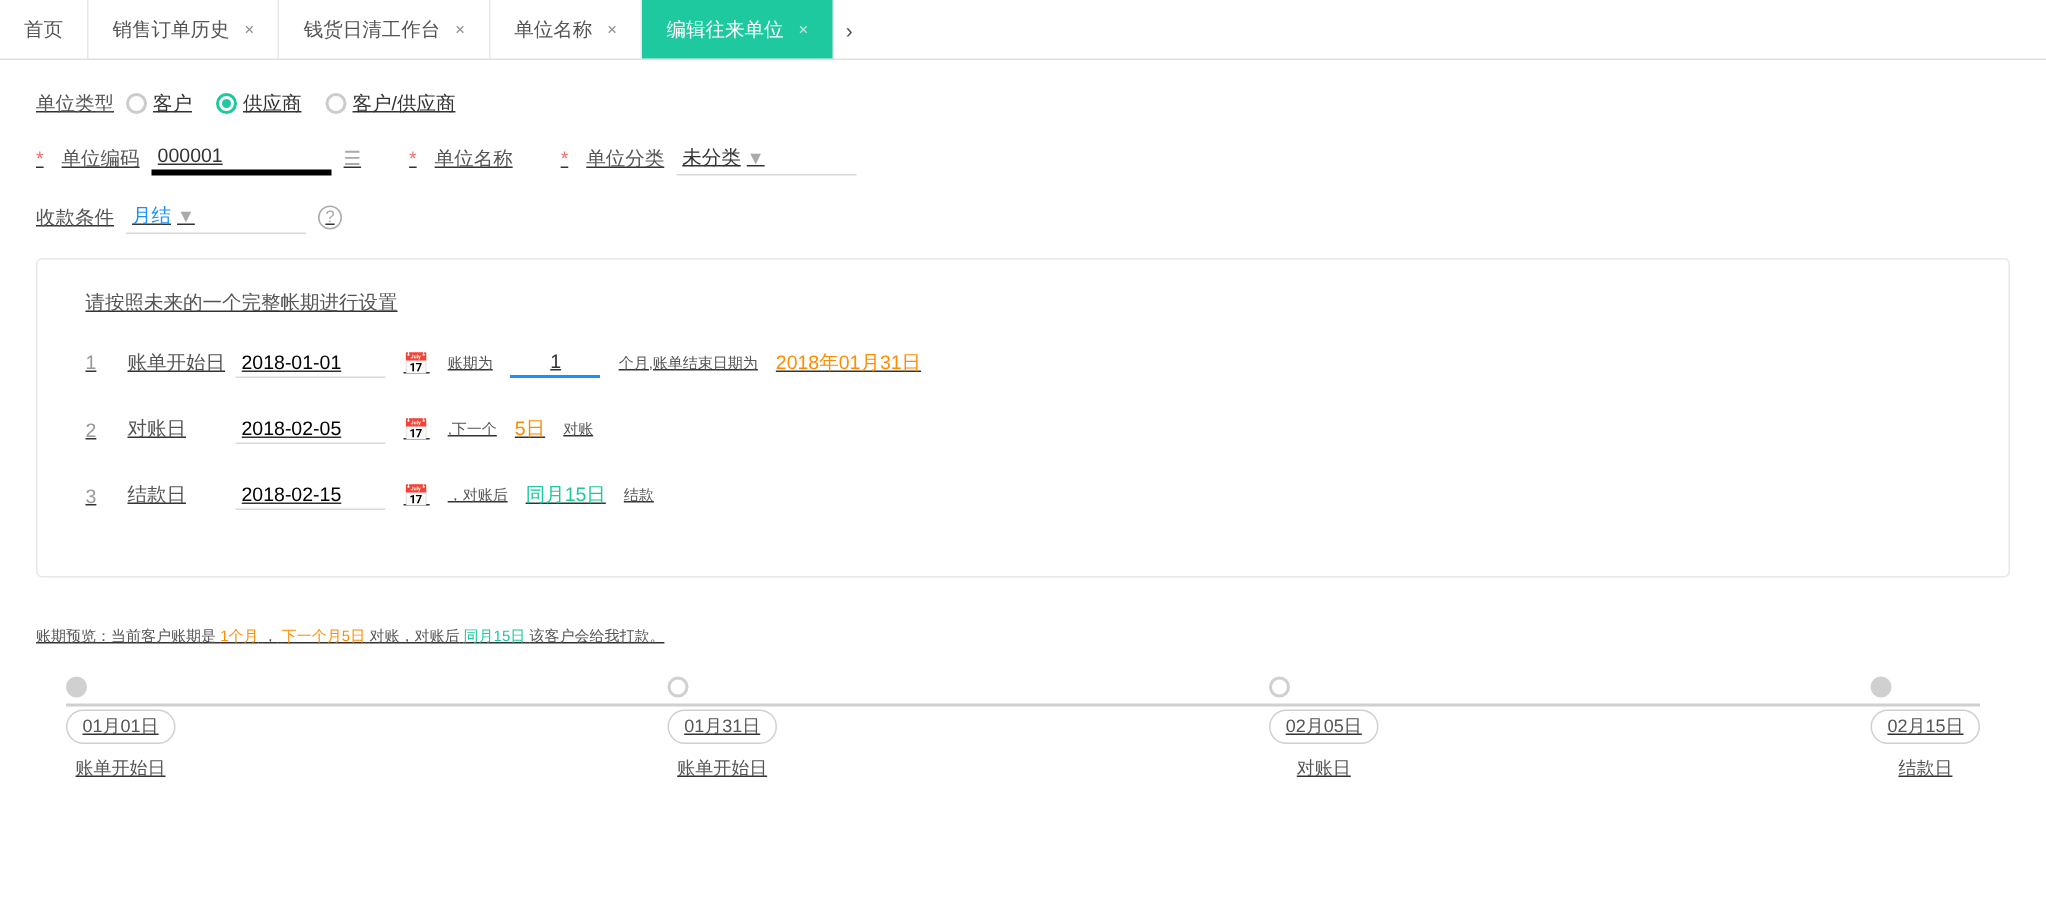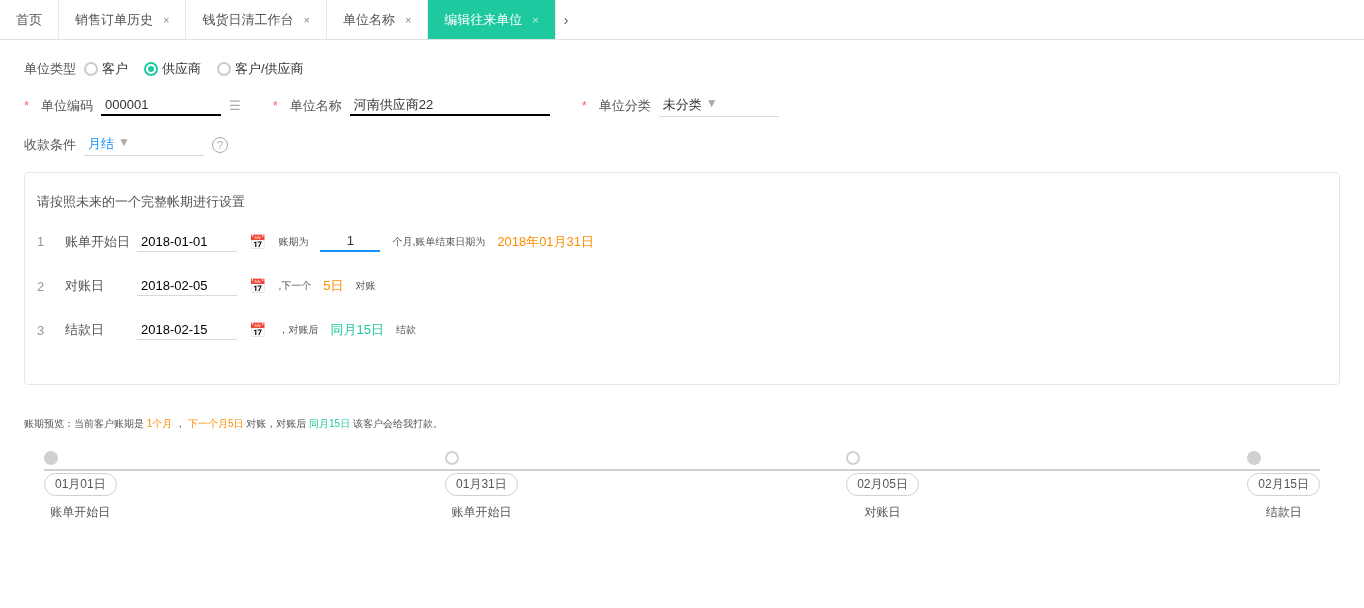--- a/index.html
+++ b/index.html
@@ -35,20 +35,21 @@
       opacity: 0.7;
       cursor: pointer;
       margin-left: 4px;
     }
 
     
     .main-content {
       background: #fff;
       padding: 20px 24px;
       min-height: calc(100vh - 40px);
+      text-decoration: underline;
     }
 
     
     .form-row {
       display: flex;
       align-items: center;
       margin-bottom: 16px;
       gap: 32px;
     }
     .form-field {
@@ -89,37 +90,37 @@
     }
     .radio-circle.checked::after {
       content: '';
       width: 6px;
       height: 6px;
       border-radius: 50%;
       background: #1ec9a0;
     }
     .form-input {
       border: none;
-      border-bottom: 2px solid #000000;
+      border-bottom: 4px solid #000000;
       outline: none;
       padding: 2px 4px;
       font-size: 13px;
       color: #333;
       width: 120px;
     }
     .input-wide {
       width: 200px;
     }
     .input-icon {
       color: #aaa;
       cursor: pointer;
     }
     .select-field {
       display: flex;
-      align-items: flex-start;
+      align-items: center;
       gap: 4px;
       border-bottom: 1px solid #d9d9d9;
       padding: 2px 4px;
       min-width: 120px;
     }
     .select-value {
       color: #1890ff;
     }
     .dropdown-arrow {
       color: #aaa;
@@ -136,21 +137,21 @@
       justify-content: center;
       font-size: 11px;
       color: #aaa;
       cursor: pointer;
     }
 
     
     .period-box {
       border: 1px solid #e8e8e8;
       border-radius: 4px;
-      padding: 20px 12px;
+      padding: 20px 32px;
       margin-bottom: 32px;
     }
     .period-title {
       color: #555;
       margin-bottom: 20px;
       font-size: 13px;
     }
     .period-row {
       display: flex;
       align-items: center;
@@ -328,21 +329,20 @@
   <div class="form-row">
     <div class="form-field">
       <span class="required-star">*</span>
       <span class="form-label">单位编码</span>
       <input class="form-input" type="text" value="000001" style="">
       <span class="input-icon">☰</span>
     </div>
     <div class="form-field">
       <span class="required-star">*</span>
       <span class="form-label">单位名称</span>
-      <input class="form-input input-wide" type="text" value="河南供应商22" style="">
     </div>
     <div class="form-field">
       <span class="required-star">*</span>
       <span class="form-label">单位分类</span>
       <div class="select-field">
         <span>未分类</span>
         <span class="dropdown-arrow">▼</span>
       </div>
     </div>
   </div>

